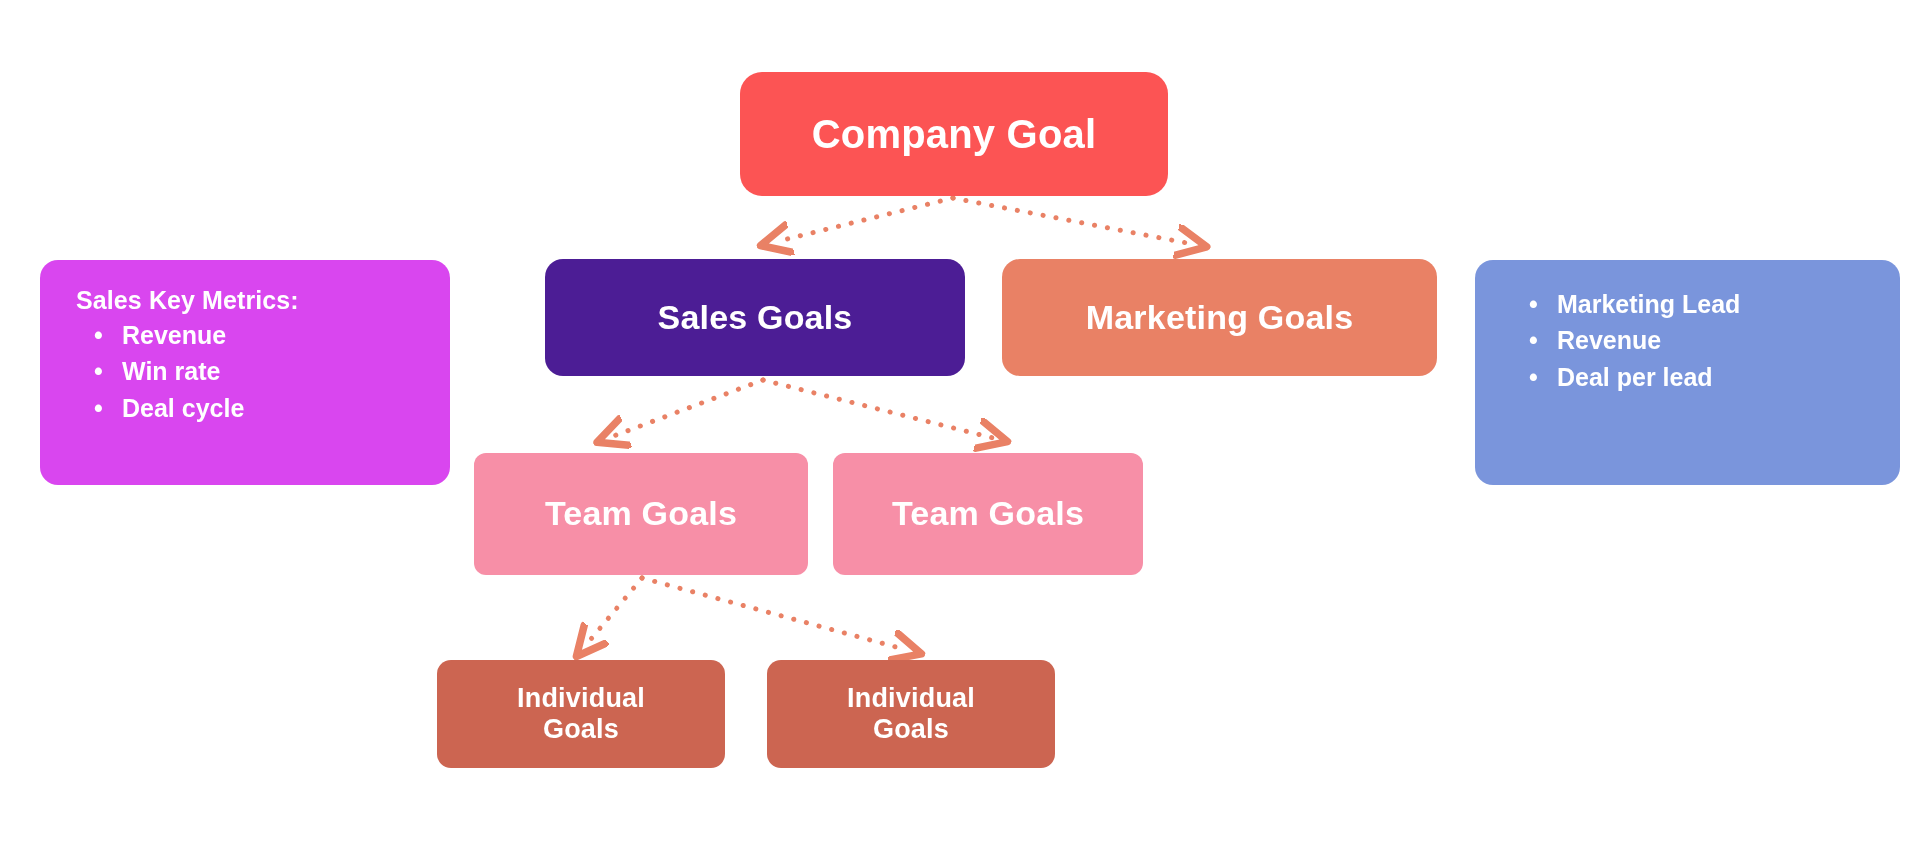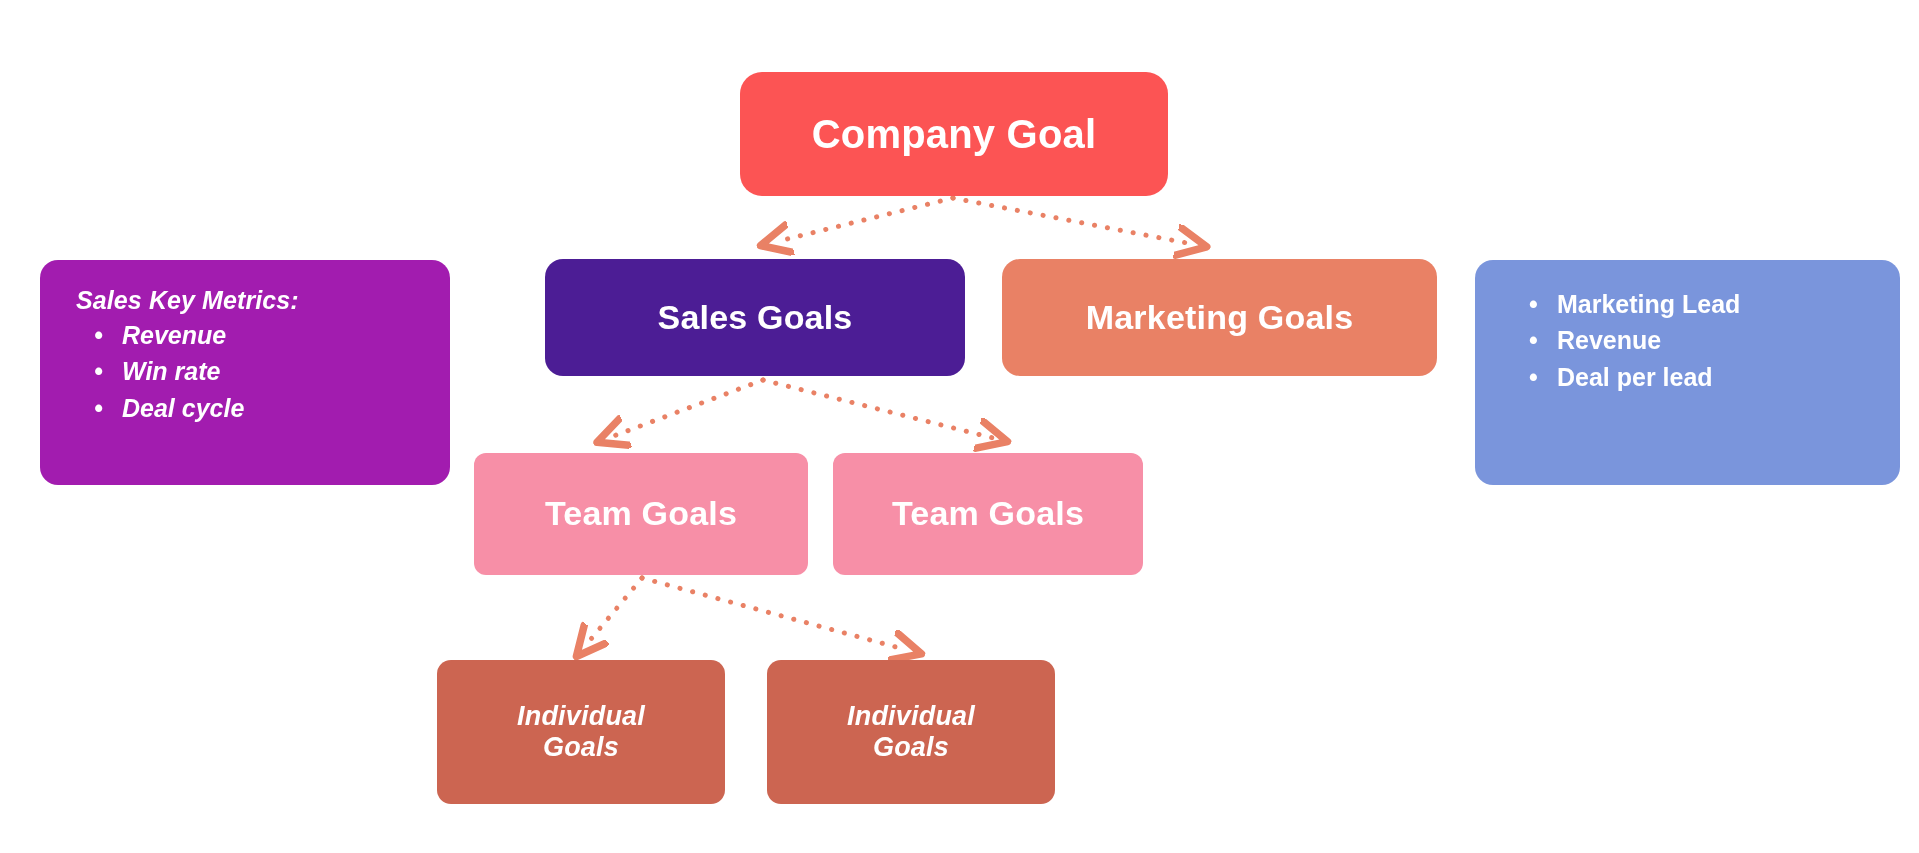--- a/index.html
+++ b/index.html
@@ -46,24 +46,23 @@
   .node-team{
     top:453px;height:122px;
     border-radius:12px;
     font-size:34px;
   }
   .node-team-1{left:474px;width:334px;}
   .node-team-2{left:833px;width:310px;}
 
   
   .node-individual{
-    top:660px;height:144px;
+    top:660px;height:108px;
     border-radius:14px;
     font-size:27px;
-    font-style:italic;
   }
   .node-individual-1{left:437px;width:288px;}
   .node-individual-2{left:767px;width:288px;}
   .node-individual .two-line{display:block;}
   .node-individual .two-line span{display:block;}
 
   
   .panel{
     position:absolute;
     box-sizing:border-box;
@@ -145,21 +144,21 @@
     </span>
   </div>
 
   <div class="node node-individual node-individual-2" style="background:#cc6551;">
     <span class="two-line">
       <span>Individual</span>
       <span>Goals</span>
     </span>
   </div>
 
-  <div class="panel panel-left" style="background:#a21caf;font-style:italic;">
+  <div class="panel panel-left" style="background:#d946ef;">
     <p class="panel-title">Sales Key Metrics:</p>
     <ul class="panel-list">
       <li>
         <span class="bullet">•</span>
         <span>Revenue</span>
       </li>
       <li>
         <span class="bullet">•</span>
         <span>Win rate</span>
       </li>

